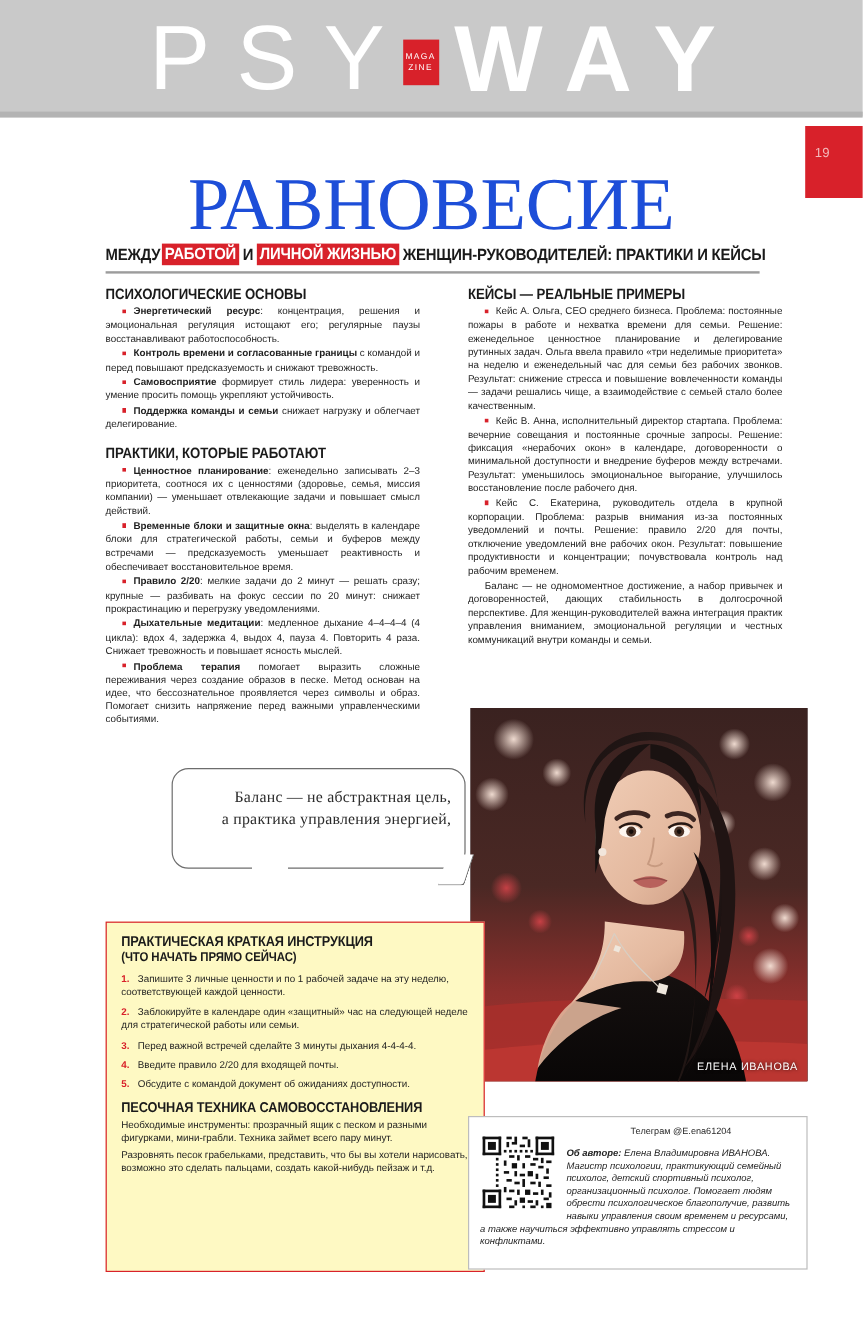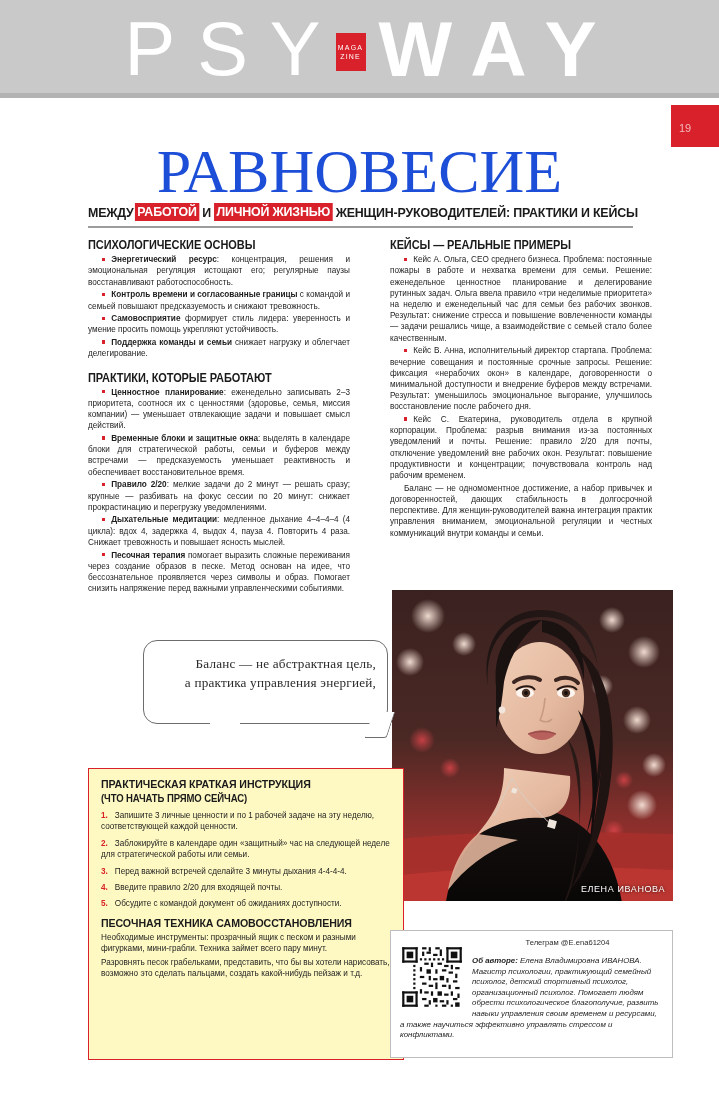--- a/index.html
+++ b/index.html
@@ -40,21 +40,21 @@
   .logo-badge span { font-size: 7px; letter-spacing: 1.2px; display: block; }
 
   .masthead-rule {
     position: absolute; left: 0; top: 93px; width: 719px; height: 5px;
     background: #b3b3b3;
   }
 
   
   .page-tab {
     position: absolute; right: 0; top: 105px;
-    width: 48px; height: 42px; background: #d8212a;
+    width: 48px; height: 60px; background: #d8212a;
   }
   .page-tab span {
     position: absolute; left: 8px; top: 17px;
     color: #f3b9bb; font-size: 11px; font-weight: 400;
   }
 
   
   .title-wrap { position: absolute; left: 0; top: 140px; width: 719px; text-align: center; }
   .title {
     font-family: "Liberation Serif", serif;
@@ -256,21 +256,21 @@
   <div class="title-rule"></div>
 
   <div class="col col-left">
 
     <div class="sec-head">ПСИХОЛОГИЧЕСКИЕ ОСНОВЫ</div>
 
     <div class="bullet-item">
       <p><span class="sq"></span><span class="bold">Энергетический ресурс</span><span>: концентрация, решения и эмоциональная регуляция истощают его; регулярные паузы восстанавливают работоспособность.</span></p>
     </div>
     <div class="bullet-item">
-      <p><span class="sq"></span><span class="bold">Контроль времени и согласованные границы</span><span> с командой и семьей повышают предсказуемость и снижают тревожность.</span></p>
+      <p><span class="sq"></span><span class="bold">Контроль времени и согласованные границы</span><span> с командой и перед повышают предсказуемость и снижают тревожность.</span></p>
     </div>
     <div class="bullet-item">
       <p><span class="sq"></span><span class="bold">Самовосприятие</span><span> формирует стиль лидера: уверенность и умение просить помощь укрепляют устойчивость.</span></p>
     </div>
     <div class="bullet-item">
       <p><span class="sq"></span><span class="bold">Поддержка команды и семьи</span><span> снижает нагрузку и облегчает делегирование.</span></p>
     </div>
 
     <div class="sec-head spaced">ПРАКТИКИ, КОТОРЫЕ РАБОТАЮТ</div>
 
@@ -280,21 +280,21 @@
     <div class="bullet-item">
       <p><span class="sq"></span><span class="bold">Временные блоки и защитные окна</span><span>: выделять в календаре блоки для стратегической работы, семьи и буферов между встречами — предсказуемость уменьшает реактивность и обеспечивает восстановительное время.</span></p>
     </div>
     <div class="bullet-item">
       <p><span class="sq"></span><span class="bold">Правило 2/20</span><span>: мелкие задачи до 2 минут — решать сразу; крупные — разбивать на фокус сессии по 20 минут: снижает прокрастинацию и перегрузку уведомлениями.</span></p>
     </div>
     <div class="bullet-item">
       <p><span class="sq"></span><span class="bold">Дыхательные медитации</span><span>: медленное дыхание 4–4–4–4 (4 цикла): вдох 4, задержка 4, выдох 4, пауза 4. Повторить 4 раза. Снижает тревожность и повышает ясность мыслей.</span></p>
     </div>
     <div class="bullet-item">
-      <p><span class="sq"></span><span class="bold">Песочная терапия</span><span> помогает выразить сложные переживания через создание образов в песке. Метод основан на идее, что бессознательное проявляется через символы и образ. Помогает снизить напряжение перед важными управленческими событиями.</span></p>
+      <p><span class="sq"></span><span class="bold">Проблема терапия</span><span> помогает выразить сложные переживания через создание образов в песке. Метод основан на идее, что бессознательное проявляется через символы и образ. Помогает снизить напряжение перед важными управленческими событиями.</span></p>
     </div>
   </div>
 
   <div class="col col-right">
     <div class="sec-head">КЕЙСЫ — РЕАЛЬНЫЕ ПРИМЕРЫ</div>
 
     <div class="bullet-item">
       <p><span class="sq"></span><span>Кейс A. Ольга, СЕО среднего бизнеса. Проблема: постоянные пожары в работе и нехватка времени для семьи. Решение: еженедельное ценностное планирование и делегирование рутинных задач. Ольга ввела правило «три неделимые приоритета» на неделю и еженедельный час для семьи без рабочих звонков. Результат: снижение стресса и повышение вовлеченности команды — задачи решались чище, а взаимодействие с семьей стало более качественным.</span></p>
     </div>
     <div class="bullet-item">

